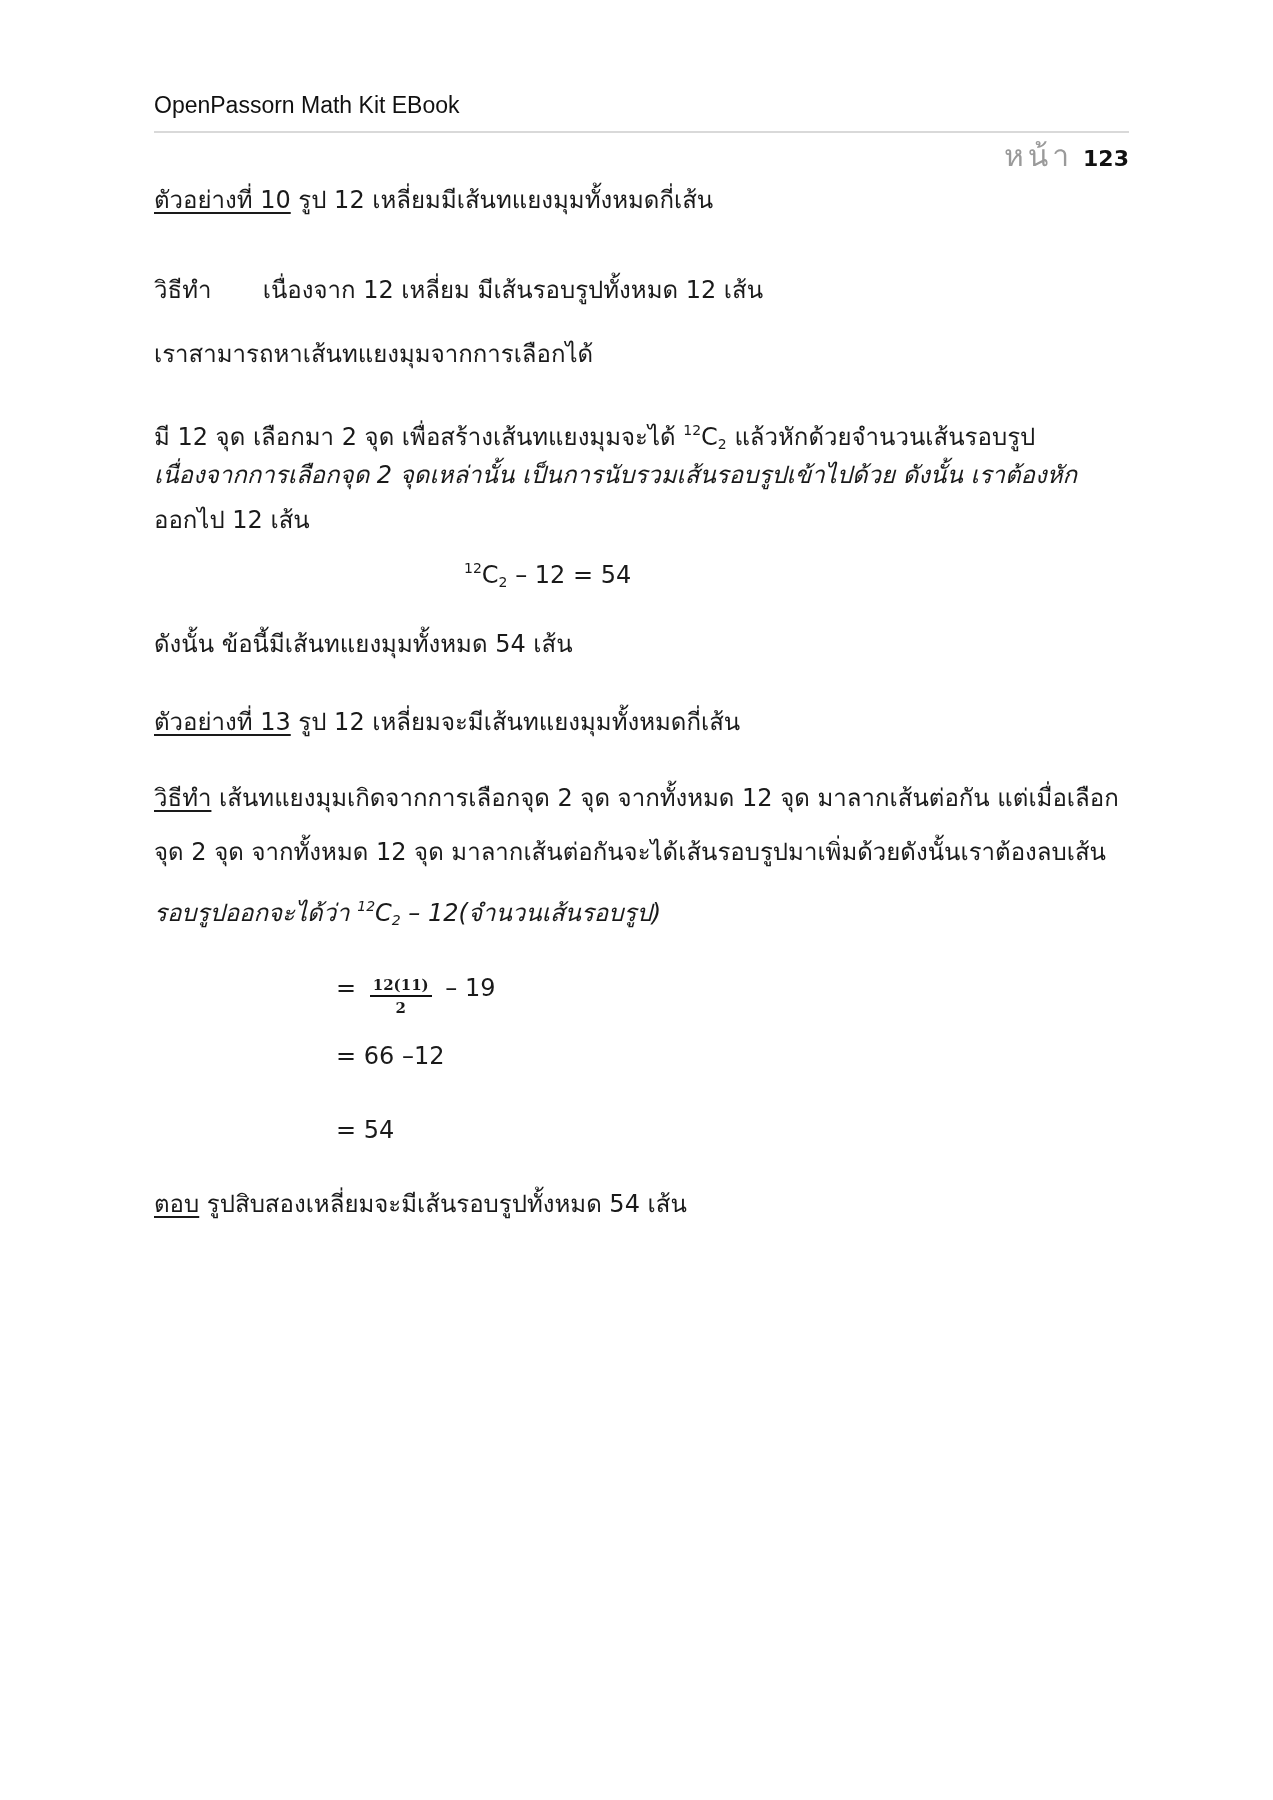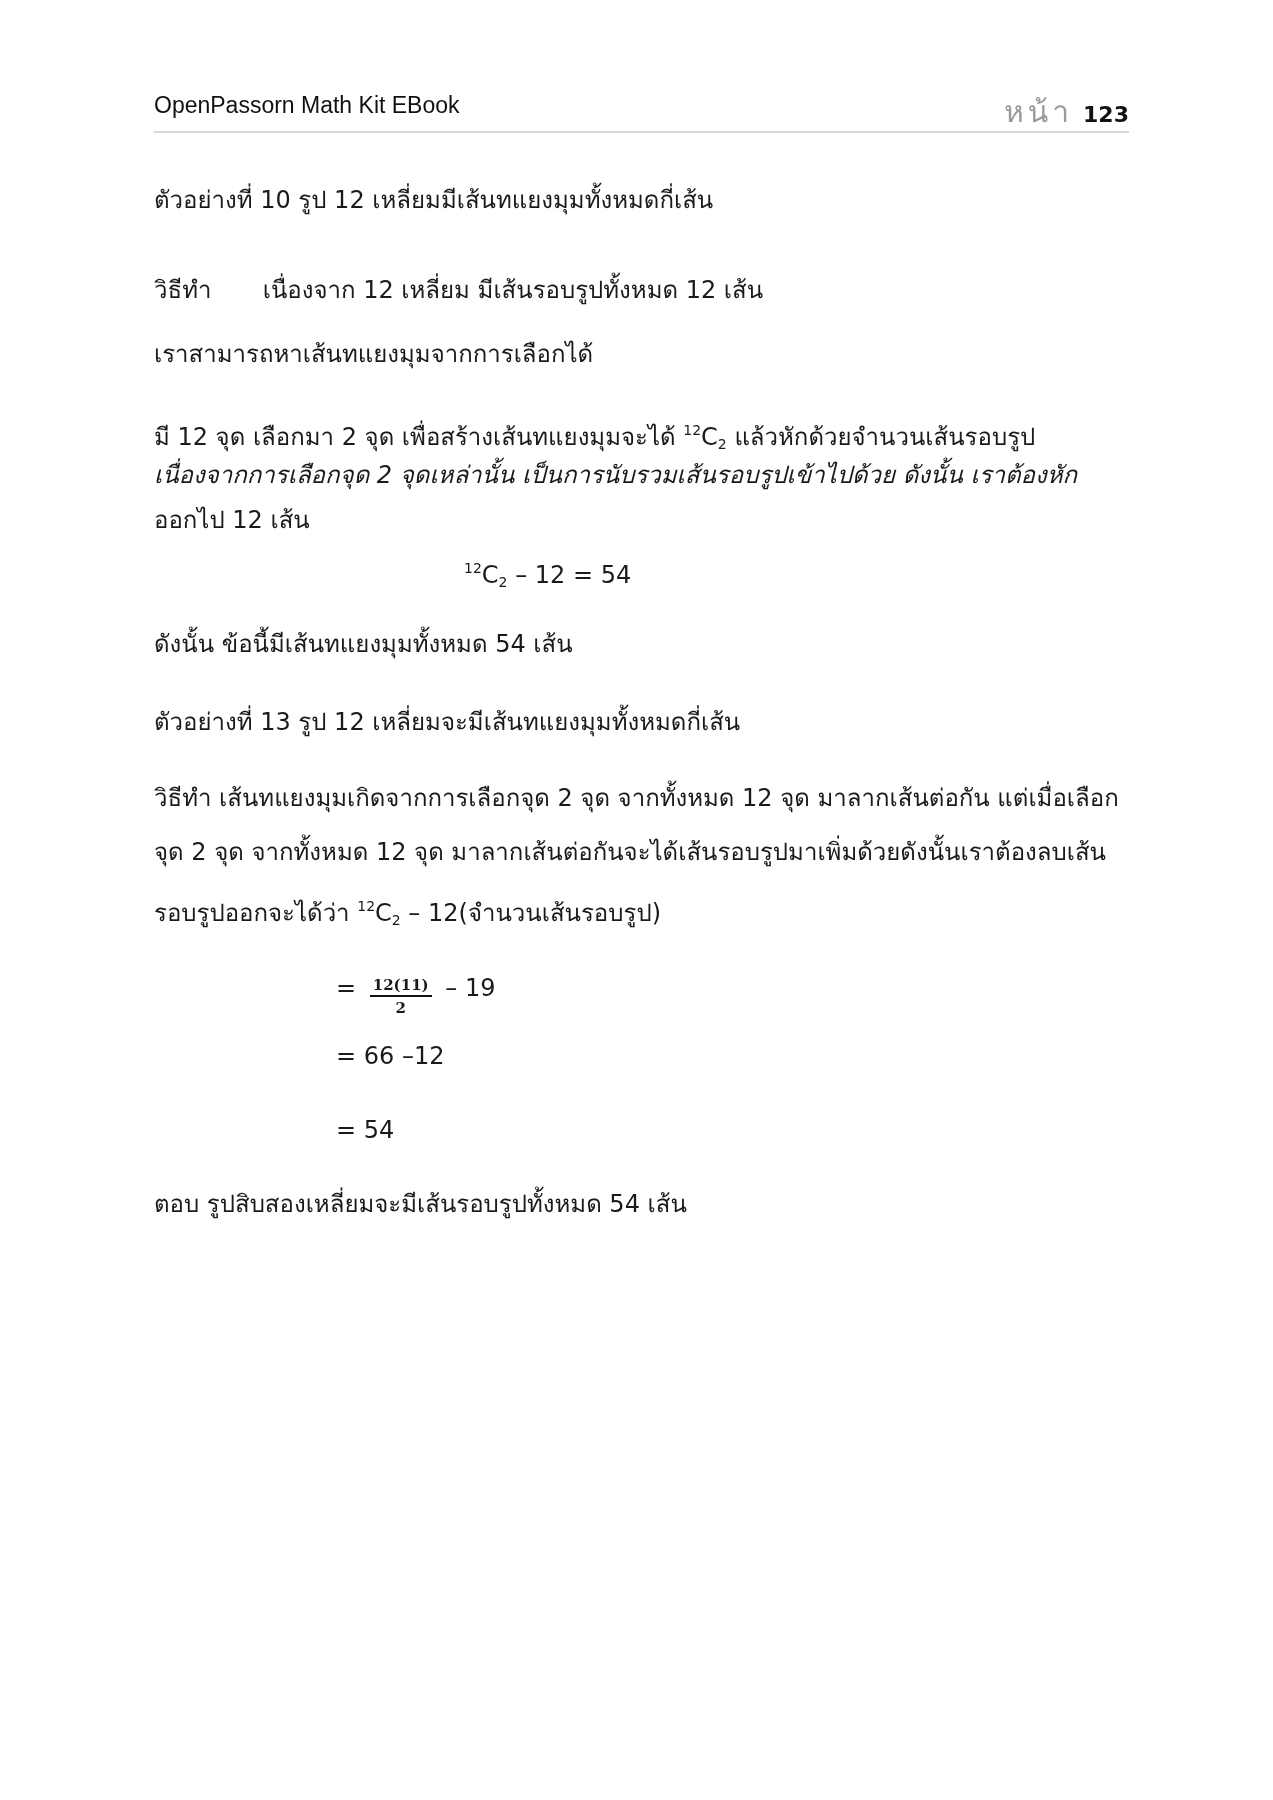--- a/index.html
+++ b/index.html
@@ -11,29 +11,29 @@
     .header {
       position: absolute; left: 154px; top: 88px; width: 975px; height: 40px;
     }
     .header-title {
       position: absolute; left: 0; top: 4px; font-size: 23px;
       font-family: "Liberation Sans", "DejaVu Sans", sans-serif; color: #111;
     }
     .header-page {
       position: absolute; right: 0; top: 0; display: flex; align-items: baseline; gap: 10px;
     }
-    .header-page-label { font-size: 30px; color: #9a9a9a; letter-spacing: 4px; }
+    .header-page-label { font-size: 30px; color: #9a9a9a; letter-spacing: 4px; margin-top: 44px; }
     .header-page-num { font-size: 22px; font-weight: bold; color: #111; margin-top: 14px; }
     .header-rule {
       position: absolute; left: 154px; top: 131px; width: 975px; height: 2px; background: #d9d9d9;
     }
     .line {
       position: absolute; left: 154px; font-size: 24px; white-space: nowrap; line-height: 32px;
     }
-    .u { text-underline-offset: 4px; }
+    .u { text-decoration: underline; text-underline-offset: 4px; }
     sup { font-size: 14px; vertical-align: 10px; }
     sub { font-size: 14px; vertical-align: -4px; }
     .frac {
       display: inline-flex; flex-direction: column; align-items: center;
       vertical-align: middle; font-family: "DejaVu Serif", serif; font-size: 15px; font-weight: bold;
       margin: 0 6px;
     }
     .frac .num { border-bottom: 2px solid #111; padding: 0 3px 1px; line-height: 18px; margin-top: 16px; }
     .frac .den { line-height: 18px; padding-top: 2px; }
   </style>
@@ -74,21 +74,21 @@
 <div class="line" style="top:628px;">ดังนั้น ข้อนี้มีเส้นทแยงมุมทั้งหมด 54 เส้น</div>
 
 <div class="line" style="top:706px;">
   <span class="u">ตัวอย่างที่ 13</span><span> รูป 12 เหลี่ยมจะมีเส้นทแยงมุมทั้งหมดกี่เส้น</span>
 </div>
 
 <div class="line" style="top:782px;">
   <span class="u">วิธีทำ</span><span> เส้นทแยงมุมเกิดจากการเลือกจุด 2 จุด จากทั้งหมด 12 จุด มาลากเส้นต่อกัน แต่เมื่อเลือก</span>
 </div>
 <div class="line" style="top:836px;">จุด 2 จุด จากทั้งหมด 12 จุด มาลากเส้นต่อกันจะได้เส้นรอบรูปมาเพิ่มด้วยดังนั้นเราต้องลบเส้น</div>
-<div class="line" style="top:890px;">
+<div class="line" style="top:890px;font-style:italic;">
   <span>รอบรูปออกจะได้ว่า </span><sup>12</sup><span>C</span><sub>2</sub><span> – 12(จำนวนเส้นรอบรูป)</span>
 </div>
 
 <div class="line" style="top:960px; left:336px; line-height:50px;">
   <span>=</span>
   <span class="frac">
     <span class="num">12(11)</span>
     <span class="den">2</span>
   </span>
   <span>– 19</span>

